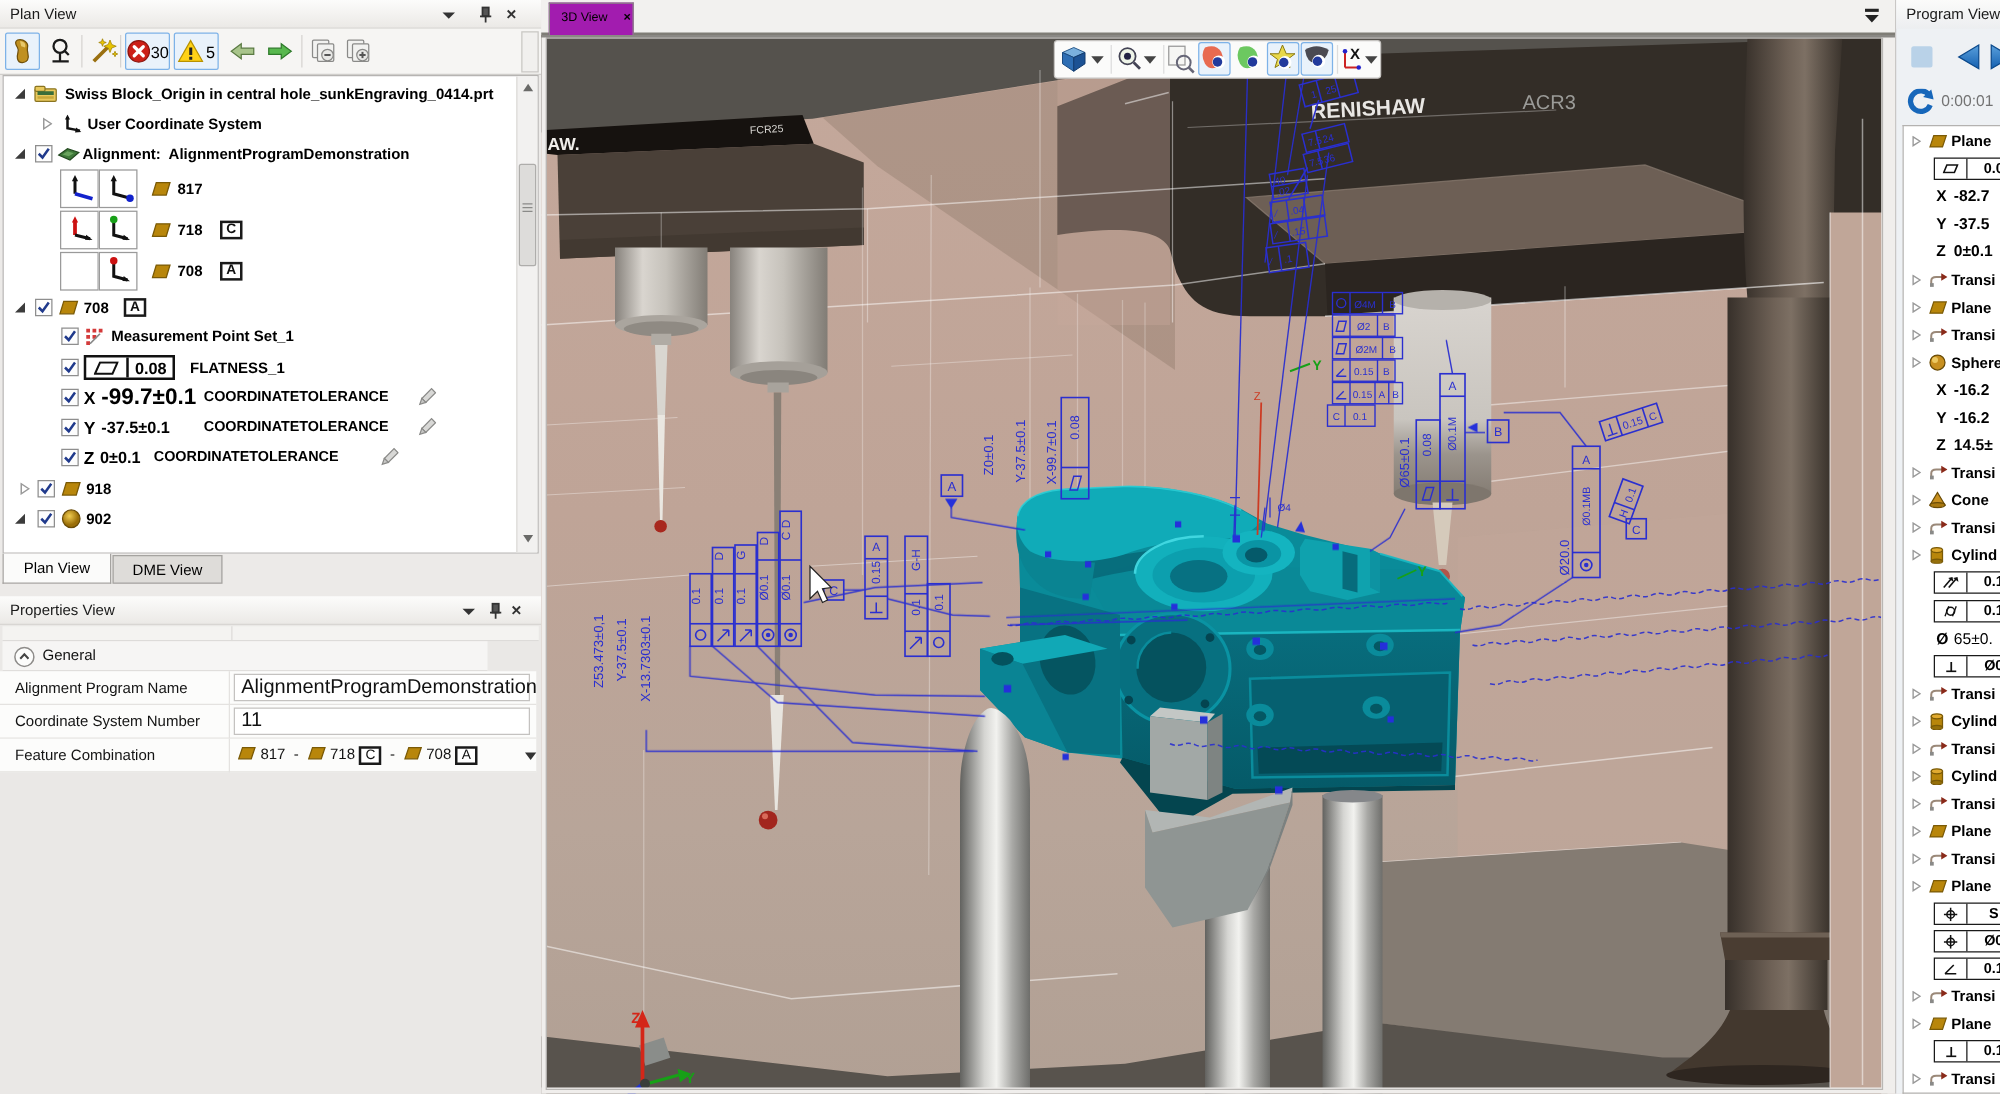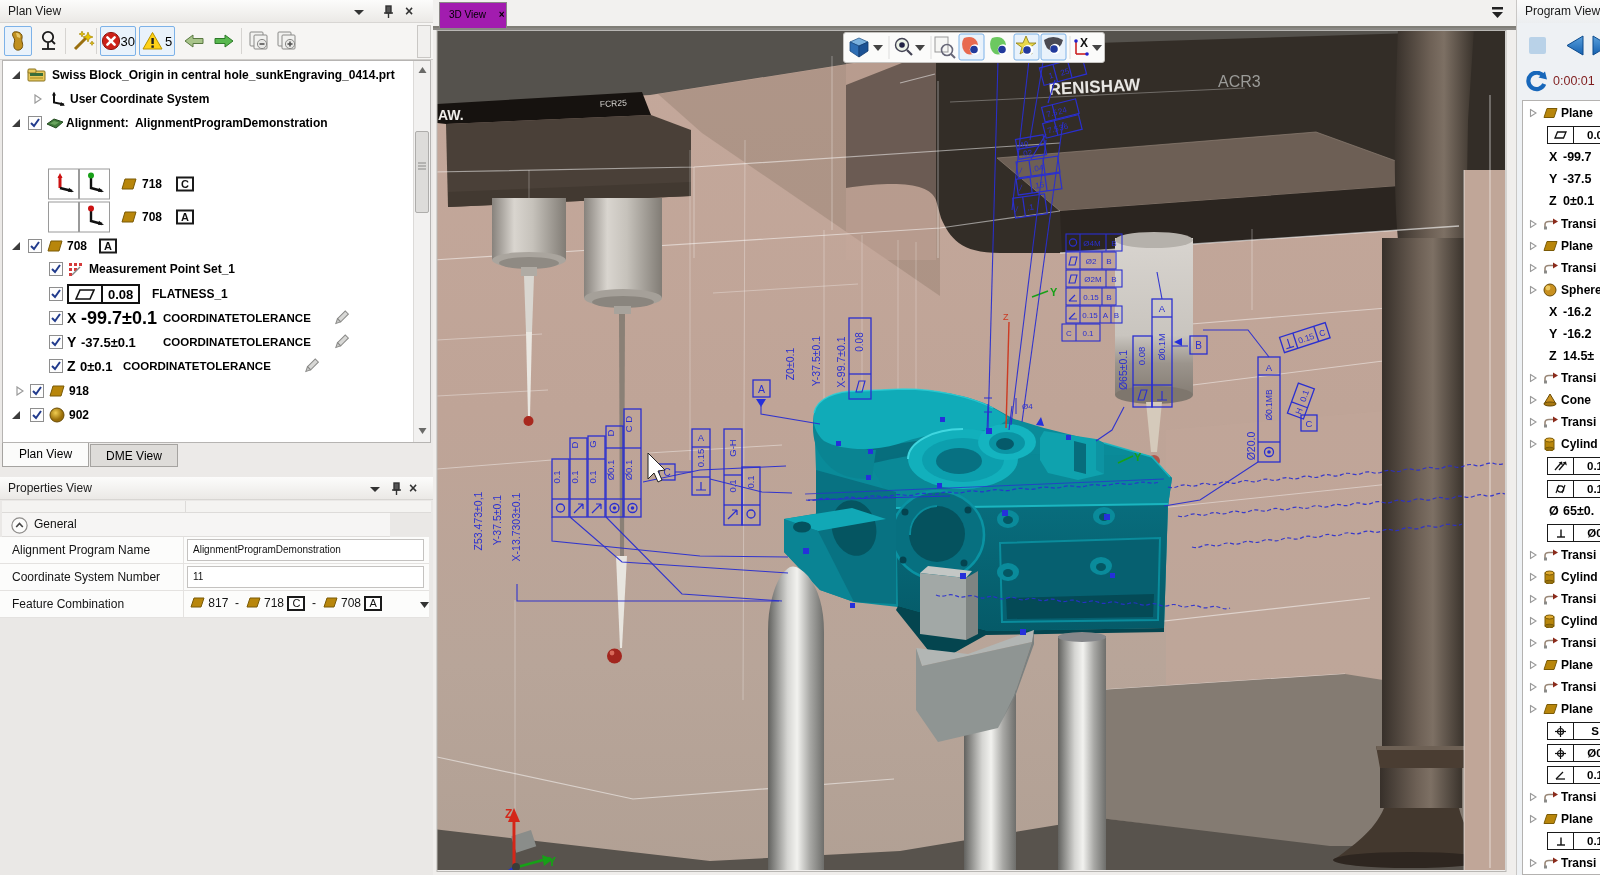--- a/index.html
+++ b/index.html
@@ -21,21 +21,21 @@
 #ptoolbar { left:0; top:23px; width:433px; height:37px; background:#f6f5f3; border-bottom:1px solid #d0cecb; }
 .tbtn { position:absolute; top:3px; height:30px; display:flex; align-items:center; justify-content:center; }
 .tsel { border:1px solid #7db2e8; background:#e9f2fb; border-radius:2px; }
 .tsep { position:absolute; top:5px; width:1px; height:26px; background:#d6d4d1; }
 
 #ptabs { left:0; top:443px; width:433px; height:25px; background:#eceae8; }
 .ptab { position:absolute; top:0; height:24px; font-size:12px; text-align:center; line-height:22px; border:1px solid #a5a3a0; }
 
 #props { left:0; top:477px; width:433px; height:398px; background:#eae8e6; }
 .prow { position:absolute; left:0; width:429px; background:#fcfcfb; border-bottom:1px solid #e4e2e0; font-size:12px; color:#141414; }
-.pfield { position:absolute; left:187px; top:2px; width:237px; height:22px; background:#fff; border:1px solid #c4c2c0; font-size:10px; line-height:20px; padding-left:5px; color:#111; }
+.pfield { position:absolute; left:187px; top:2px; width:237px; height:22px; background:#fff; border:1px solid #c4c2c0; font-size:16px; line-height:20px; padding-left:5px; color:#111; }
 
 #tabstrip { left:433px; top:0; width:1083px; height:28px; background:#f2f1ef; border-bottom:2px solid #77756FF0; }
 #dtab { position:absolute; left:6px; top:2px; width:68px; height:26px; background:#a21caf; border:1px solid #8a8886; border-bottom:none; font-size:10px; line-height:24px; padding-left:9px; }
 
 #rightpanel { left:1516px; top:0; width:84px; height:875px; background:#eef1f4; border-left:1px solid #c9c7c5; }
 .rrow { position:absolute; left:0; width:120px; height:22px; font-size:12px; font-weight:700; color:#000; white-space:nowrap; }
 .rrow > * { position:absolute; top:50%; transform:translateY(-50%); }
 .fcf { display:flex; border:1.8px solid #1a1a1a; background:#fff; height:18px; align-items:stretch; }
 .fcf > span { display:flex; align-items:center; justify-content:center; border-right:1.8px solid #1a1a1a; font-size:11.5px; font-weight:700; padding:0 2px; }
 .fcf > span:last-child { border-right:none; }
@@ -178,20 +178,42 @@
               <polyline points="2,6 5,9 10,2" fill="none" stroke="#203a8c" stroke-width="2"></polyline>
             </svg>
           </span>
         <svg style="left:43px" width="18" height="14">
             <polygon points="1,8 8,3 17,6 10,12" fill="#3f7a3a" stroke="#234a20"></polygon>
             <polygon points="4,7.5 8,5 13,6.5 9,9" fill="#6aa45e"></polygon>
           </svg>
         <span style="left:63px">Alignment:&nbsp; AlignmentProgramDemonstration</span>
       </div>
 
+      <div class="trow" style="top:73px;height:33px;">
+        <span style="left:45px;width:31px;height:31px;background:#fff;border:1px solid #9a9a9a;"></span>
+        <span style="left:76px;width:31px;height:31px;background:#fff;border:1px solid #9a9a9a;"></span>
+        <svg style="left:50px" width="24" height="24">
+            <g stroke="#111" stroke-width="2.4" fill="none">
+              <path d="M7,4 L7,16"></path>
+            </g>
+            <path d="M7,16 L21,20" stroke="#1222cc" stroke-width="3"></path>
+            <polygon points="7,1 4.5,6 9.5,6" fill="#111"></polygon>
+          </svg>
+        <svg style="left:81px" width="24" height="24">
+            <g stroke="#111" stroke-width="2.4" fill="none">
+              <path d="M7,4 L7,16 L18,19"></path>
+            </g>
+            <polygon points="7,1 4.5,6 9.5,6" fill="#111"></polygon>
+            <circle cx="20" cy="19.6" r="3" fill="#1222cc"></circle>
+          </svg>
+        <svg class="goldpar" style="left:118px" width="16" height="14">
+            <polygon points="1,12 4,2 15,2 12,12" fill="#b8860b" stroke="#7a5a06"></polygon>
+          </svg>
+        <span style="left:139px">817</span>
+      </div>
       <div class="trow" style="top:106px;height:33px;">
         <span style="left:45px;width:31px;height:31px;background:#fff;border:1px solid #9a9a9a;"></span>
         <span style="left:76px;width:31px;height:31px;background:#fff;border:1px solid #9a9a9a;"></span>
         <svg style="left:50px" width="24" height="24">
             <path d="M7,4 L7,16" stroke="#cc1212" stroke-width="3"></path>
             <path d="M7,16 L19,19" stroke="#111" stroke-width="2.4"></path>
             <polygon points="7,1 4.5,6 9.5,6" fill="#cc1212"></polygon>
             <polygon points="21,20 16,15.8 15,19.8" fill="#111"></polygon>
           </svg>
         <svg style="left:81px" width="24" height="24">
@@ -1044,21 +1066,21 @@
         <rect x="2" y="3" width="17" height="17" fill="#b9d2e8" rx="2"></rect>
         <polygon points="56,2 40,11.5 56,21" fill="url(#pb)" stroke="#0c4a8c" stroke-width="1"></polygon>
         <polygon points="66,2 82,11.5 66,21" fill="url(#pb)" stroke="#0c4a8c" stroke-width="1"></polygon>
       </svg>
     </div>
     <div class="abs" style="left:8px;top:71px;width:120px;height:24px;">
       <svg width="22" height="22">
           <path d="M18.5,5.5 A8.2,8.2 0 1 0 19.2,13" fill="none" stroke="#1767ba" stroke-width="4.2"></path>
           <polygon points="13.5,6.5 22,8.5 20,0.5" fill="#1767ba"></polygon>
         </svg>
-      <span style="position:absolute;left:28px;top:3px;font-size:12.5px;color:#7f1d1d;">0:00:01</span>
+      <span style="position:absolute;left:28px;top:3px;font-size:12.5px;color:#737373;">0:00:01</span>
     </div>
     <div class="abs" id="rtree" style="left:5px;top:100px;width:79px;height:775px;background:#fff;border:1px solid #b4b2b0;border-right:none;overflow:hidden;">
         <div class="rrow" style="top:1px">
           <svg style="left:6px" width="8" height="9">
             <polygon points="1.5,1 7,4.5 1.5,8" fill="none" stroke="#9a9a9a" stroke-width="1.1"></polygon>
           </svg>
           <svg style="left:20px" width="15" height="13">
             <polygon points="1,11 4,2 14,2 11,11" fill="#b8860b" stroke="#7a5a06"></polygon>
           </svg>
           <span style="left:38px">Plane</span>
@@ -1068,21 +1090,21 @@
             <span style="width:26px;">
               <svg width="13" height="8">
                 <polygon points="1,7 3.5,1 12,1 9.5,7" fill="none" stroke="#111" stroke-width="1.3"></polygon>
               </svg>
             </span>
             <span style="flex:1">0.0</span>
           </span>
         </div>
         <div class="rrow" style="top:45px">
           <span style="left:26px;font-weight:700;font-size:12.5px;">X</span>
-          <span style="left:40px;font-size:12.5px;font-weight:700;">-99.7</span>
+          <span style="left:40px;font-size:12.5px;font-weight:700;">-82.7</span>
         </div>
         <div class="rrow" style="top:67px">
           <span style="left:26px;font-weight:700;font-size:12.5px;">Y</span>
           <span style="left:40px;font-size:12.5px;font-weight:700;">-37.5</span>
         </div>
         <div class="rrow" style="top:89px">
           <span style="left:26px;font-weight:700;font-size:12.5px;">Z</span>
           <span style="left:40px;font-size:12.5px;font-weight:700;">0±0.1</span>
         </div>
         <div class="rrow" style="top:112px">
@@ -1201,21 +1223,21 @@
                 <circle cx="6.5" cy="5" r="3.2" fill="none" stroke="#111" stroke-width="1.2"></circle>
                 <line x1="2" y1="9" x2="5" y2="1" stroke="#111" stroke-width="1.1"></line>
                 <line x1="8" y1="9" x2="11" y2="1" stroke="#111" stroke-width="1.1"></line>
               </svg>
             </span>
             <span style="flex:1">0.1</span>
           </span>
         </div>
         <div class="rrow" style="top:399px">
           <span style="left:26px;font-weight:700;font-size:12.5px;">Ø</span>
-          <span style="left:40px;font-size:12.5px;font-weight:700;">65±0.</span>
+          <span style="left:40px;font-size:12.5px;font-weight:400;">65±0.</span>
         </div>
         <div class="rrow" style="top:421px">
           <span class="fcf" style="left:24px;transform:translateY(-50%);width:70px;">
             <span style="width:26px;">
               <svg width="10" height="9">
                 <line x1="1" y1="8" x2="9" y2="8" stroke="#111" stroke-width="1.4"></line>
                 <line x1="5" y1="0.5" x2="5" y2="8" stroke="#111" stroke-width="1.4"></line>
               </svg>
             </span>
             <span style="flex:1">Ø0</span>

